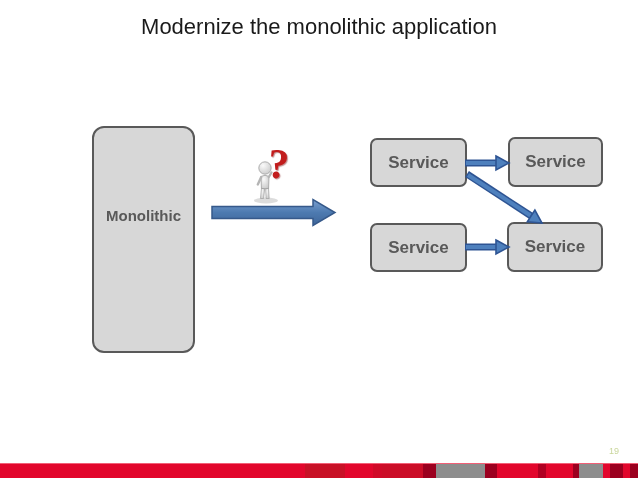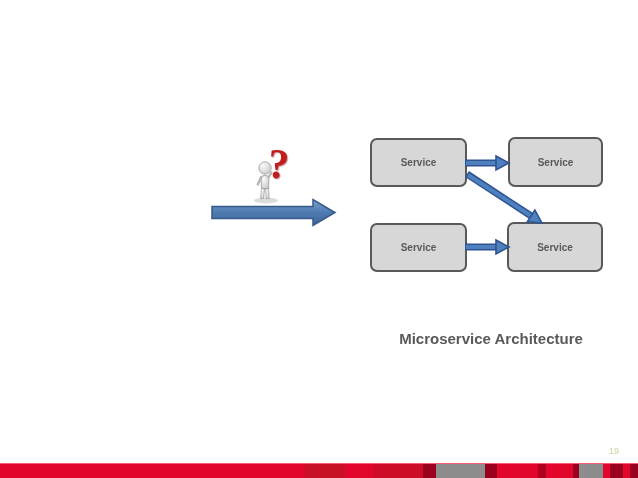--- a/index.html
+++ b/index.html
@@ -50,21 +50,21 @@
     color: #595959;
   }
 
   .service-box {
     border-radius: 7px;
     display: flex;
     align-items: center;
     justify-content: center;
   }
   .service-box .svc-label {
-    font-size: 10px;
+    font-size: 17px;
     font-weight: bold;
     color: #595959;
   }
   .svc-tl { left: 370px; top: 138px; width: 97px; height: 49px; }
   .svc-tr { left: 508px; top: 137px; width: 95px; height: 50px; }
   .svc-bl { left: 370px; top: 223px; width: 97px; height: 49px; }
   .svc-br { left: 507px; top: 222px; width: 96px; height: 50px; }
 
   .big-arrow-svg {
     position: absolute;
@@ -134,21 +134,25 @@
     position: absolute;
     top: 0;
     height: 100%;
   }
 </style>
 </head>
 <body>
 
 <div class="slide">
 
-
+  <div class="title">Modernize the monolithic application</div>
+
+  <div class="gbox monolith-box">
+    <div class="monolith-label">Monolithic</div>
+  </div>
 
   <svg class="big-arrow-svg" width="128" height="30">
     <defs>
       <linearGradient id="ag" x1="0" y1="0" x2="0" y2="1">
         <stop offset="0" stop-color="#7a9fd0"></stop>
         <stop offset="0.5" stop-color="#4d7ab0"></stop>
         <stop offset="1" stop-color="#3f6699"></stop>
       </linearGradient>
     </defs>
     <polygon points="2,8.5 103,8.5 103,1.5 125,14.5 103,27.5 103,20.5 2,20.5" fill="url(#ag)" stroke="#36598a" stroke-width="1.5"></polygon>
@@ -196,21 +200,20 @@
       <line x1="13" y1="45" x2="75.5" y2="85.5" stroke="#4e80bd" stroke-width="4"></line>
       <polygon points="72.3,91.8 87,93 79.9,80" fill="#4e80bd" stroke="#2e5493" stroke-width="1.6"></polygon>
     </g>
     <g>
       <line x1="10" y1="117" x2="43" y2="117" stroke="#2e5493" stroke-width="7"></line>
       <line x1="11" y1="117" x2="42" y2="117" stroke="#4e80bd" stroke-width="4"></line>
       <polygon points="41,110 54,117 41,124" fill="#4e80bd" stroke="#2e5493" stroke-width="1.6"></polygon>
     </g>
   </svg>
 
-  <div class="caption">Microservice Architecture</div>
 
   <div class="page-number">19</div>
 
   <div class="bottom-bar" style="background: rgb(226, 6, 44);">
       <div class="bar-seg" style="left: 305px; width: 40px; background: rgb(200, 17, 38);"></div>
       <div class="bar-seg" style="left: 345px; width: 28px; background: rgb(226, 6, 44);"></div>
       <div class="bar-seg" style="left: 373px; width: 9px; background: rgb(208, 10, 40);"></div>
       <div class="bar-seg" style="left: 382px; width: 41px; background: rgb(203, 13, 39);"></div>
       <div class="bar-seg" style="left: 423px; width: 13px; background: rgb(155, 0, 31);"></div>
       <div class="bar-seg" style="left: 436px; width: 49px; background: rgb(141, 141, 141);"></div>

